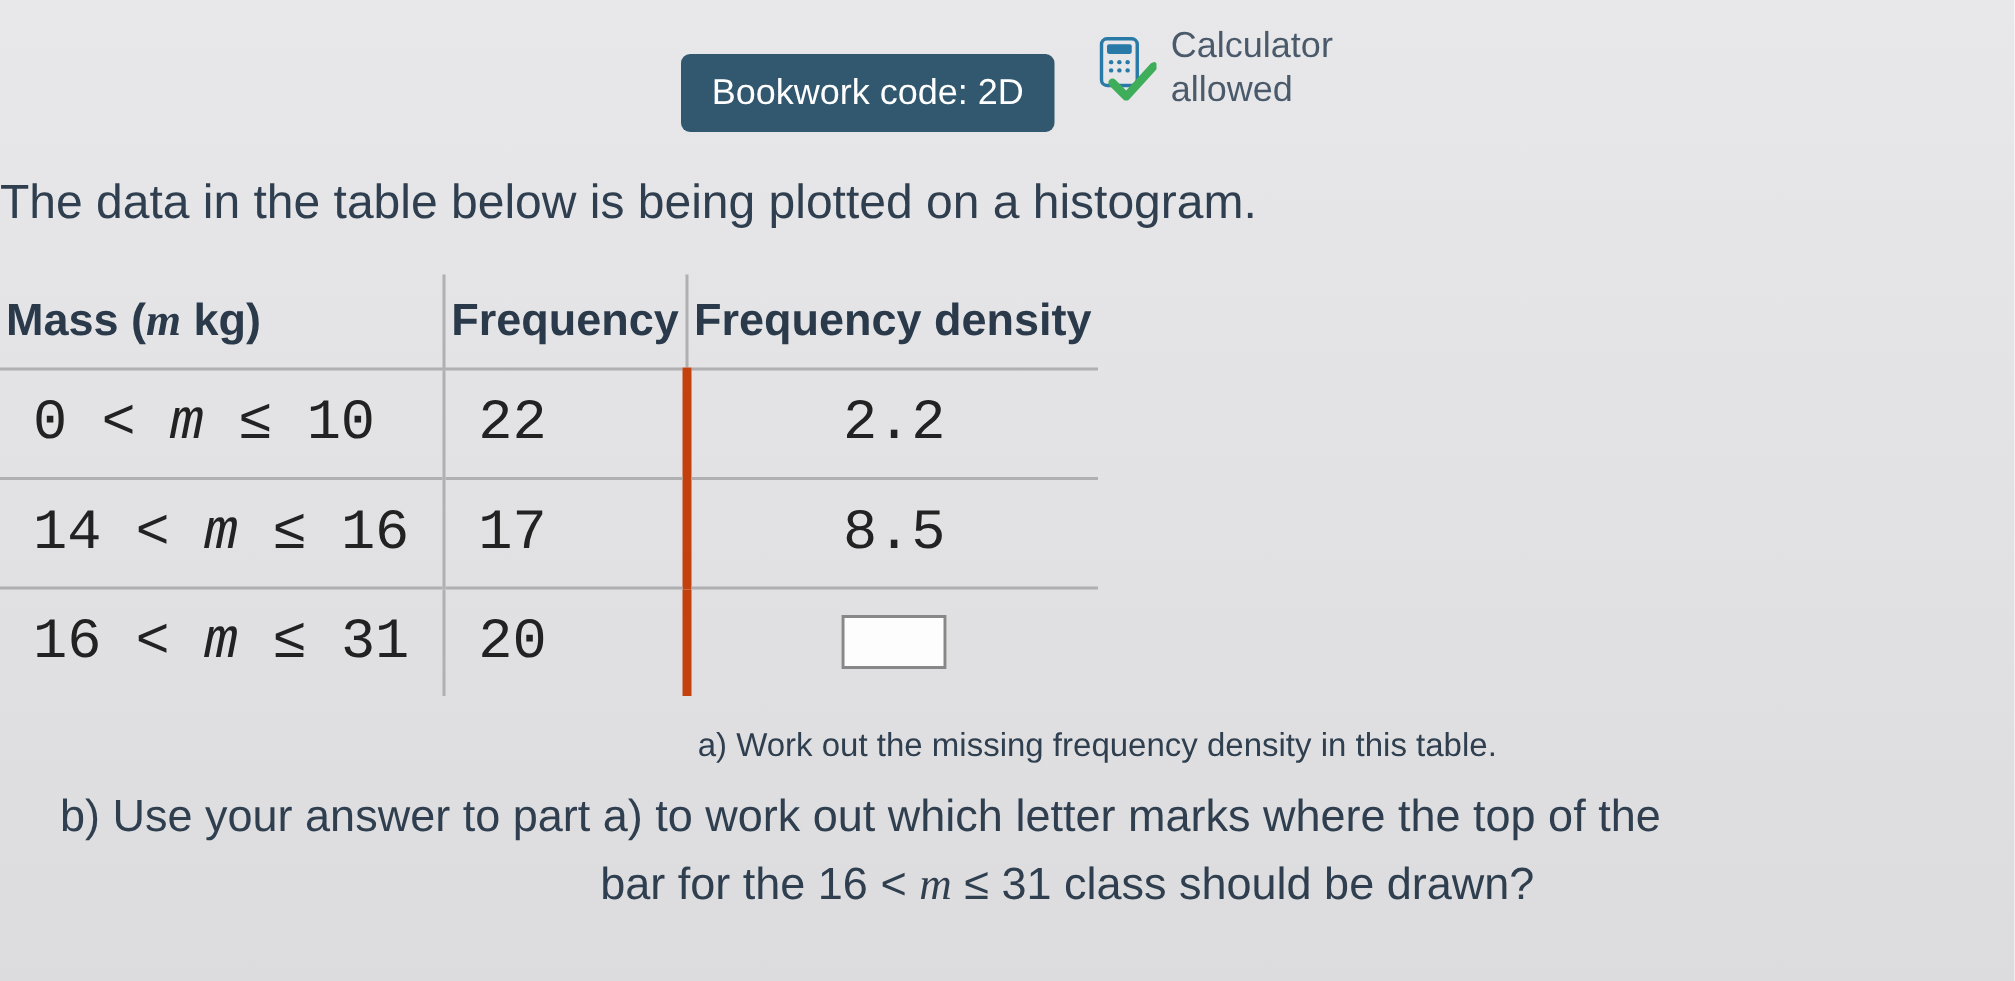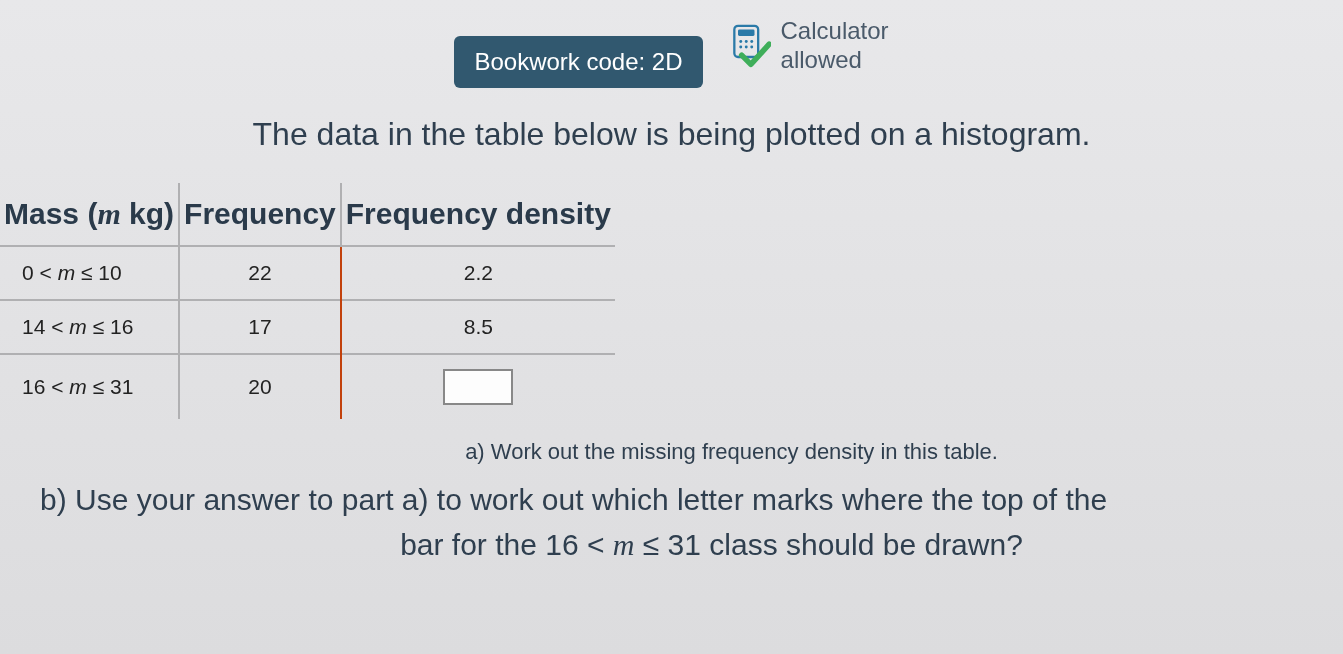--- a/index.html
+++ b/index.html
@@ -40,21 +40,21 @@
     }
     .calc-icon svg { width: 44px; height: 44px; }
     .calc-text {
       display: flex;
       flex-direction: column;
       font-size: 24px;
       color: #4a5a6a;
       line-height: 1.2;
     }
     .intro {
-      text-align: center;
+      text-align: left;
       font-size: 32px;
       color: #2f3f4f;
       margin-top: 28px;
       font-weight: 400;
     }
     .table {
       margin-top: 30px;
       margin-left: 0;
       border-collapse: collapse;
       font-size: 30px;
@@ -65,27 +65,27 @@
       text-align: left;
       border-bottom: 2px solid #b0b0b2;
       color: #2a3a4a;
     }
     .table th:nth-child(1) { border-right: 2px solid #b0b0b2; }
     .table th:nth-child(2) { border-right: 2px solid #b0b0b2; text-align: center;}
     .table th:nth-child(3) { text-align: left;}
     .table td {
       padding: 14px 22px;
       border-top: 2px solid #b0b0b2;
-      font-family: Liberation Sans, sans-serif;
-      font-size: 21px;
+      font-family: Liberation Mono, monospace;
+      font-size: 38px;
       color: #222;
       margin-left: 16px;
     }
     .table td:nth-child(1) { border-right: 2px solid #b0b0b2; }
-    .table td:nth-child(2) { border-right: 2px solid #c2410c; text-align: center; }
+    .table td:nth-child(2) { border-right: 6px solid #c2410c; text-align: left; }
     .table td:nth-child(3) { text-align: center; }
     .mass-cell { font-style: normal; }
     .mass-cell .mvar { font-style: italic; }
     .blank-box {
       display: inline-block;
       width: 70px;
       height: 36px;
       border: 2px solid #888;
       background: #fdfdfd;
       vertical-align: middle;

